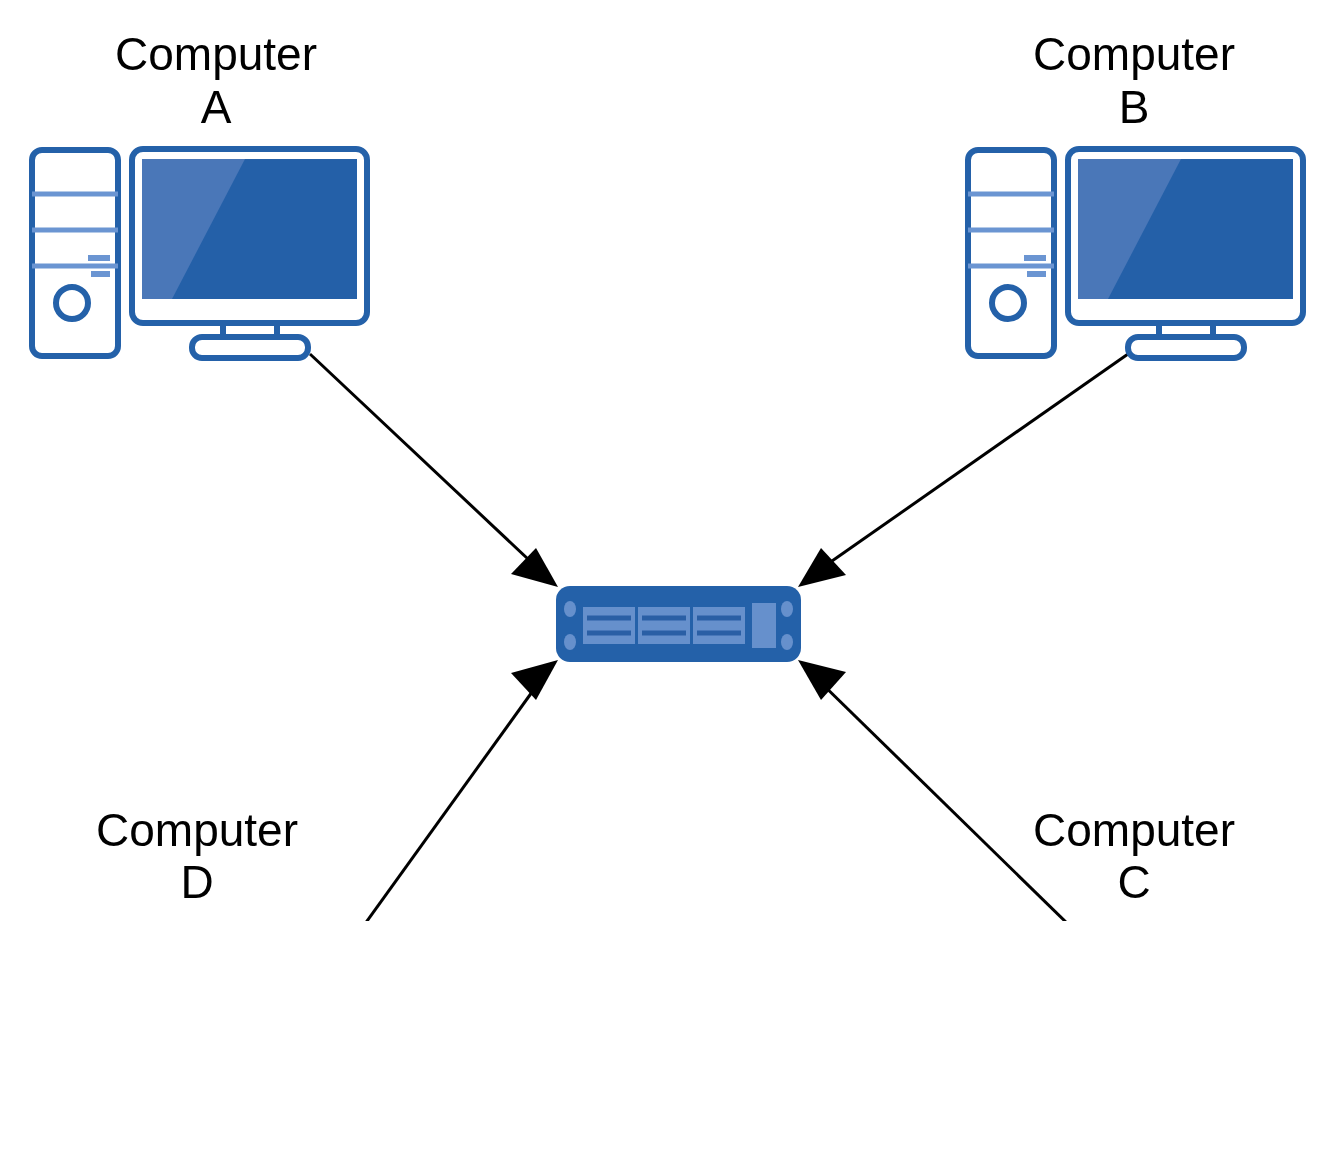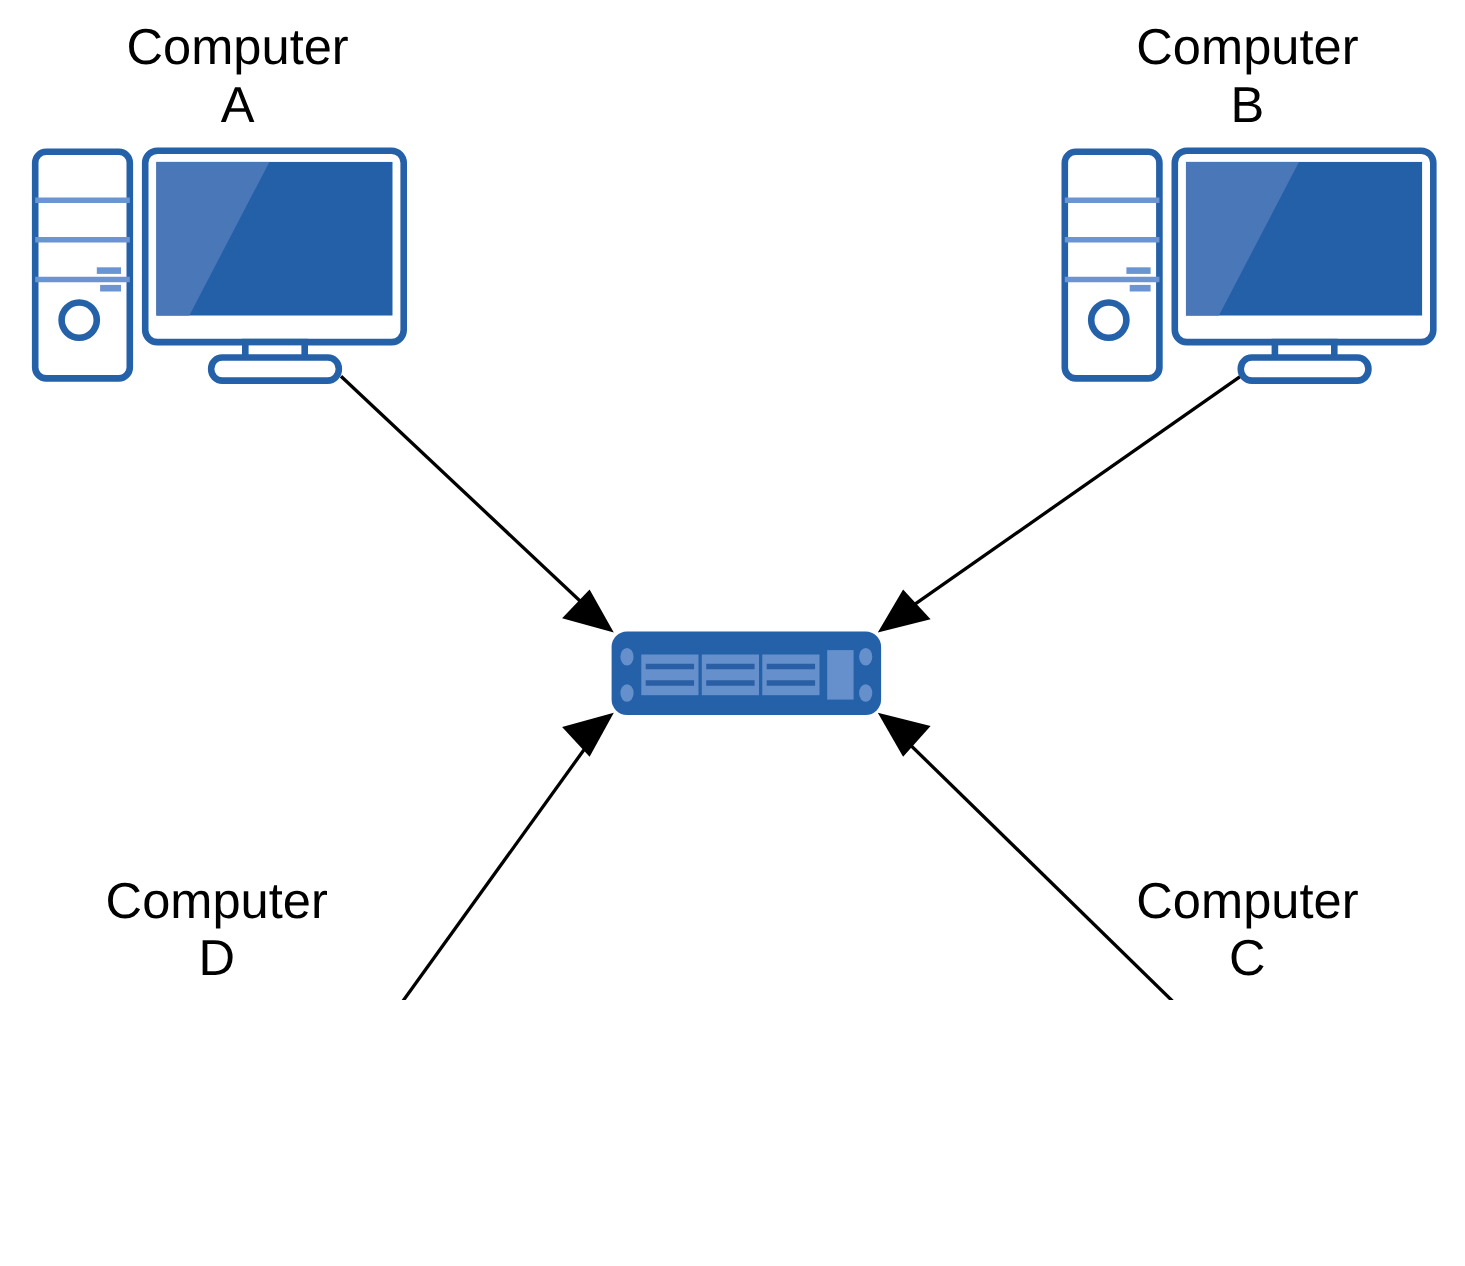--- a/index.html
+++ b/index.html
@@ -9,20 +9,21 @@
   }
   body {
     font-family: "Liberation Sans", sans-serif;
   }
   #canvas {
     position: relative;
     width: 1332px;
     height: 909px;
     background: #ffffff;
     overflow: hidden;
+    margin-top: 12px;
   }
   #diagram-svg {
     position: absolute;
     top: 0;
     left: 0;
     width: 1332px;
     height: 1151px;
   }
   .node-label {
     font-family: "Liberation Sans", sans-serif;

